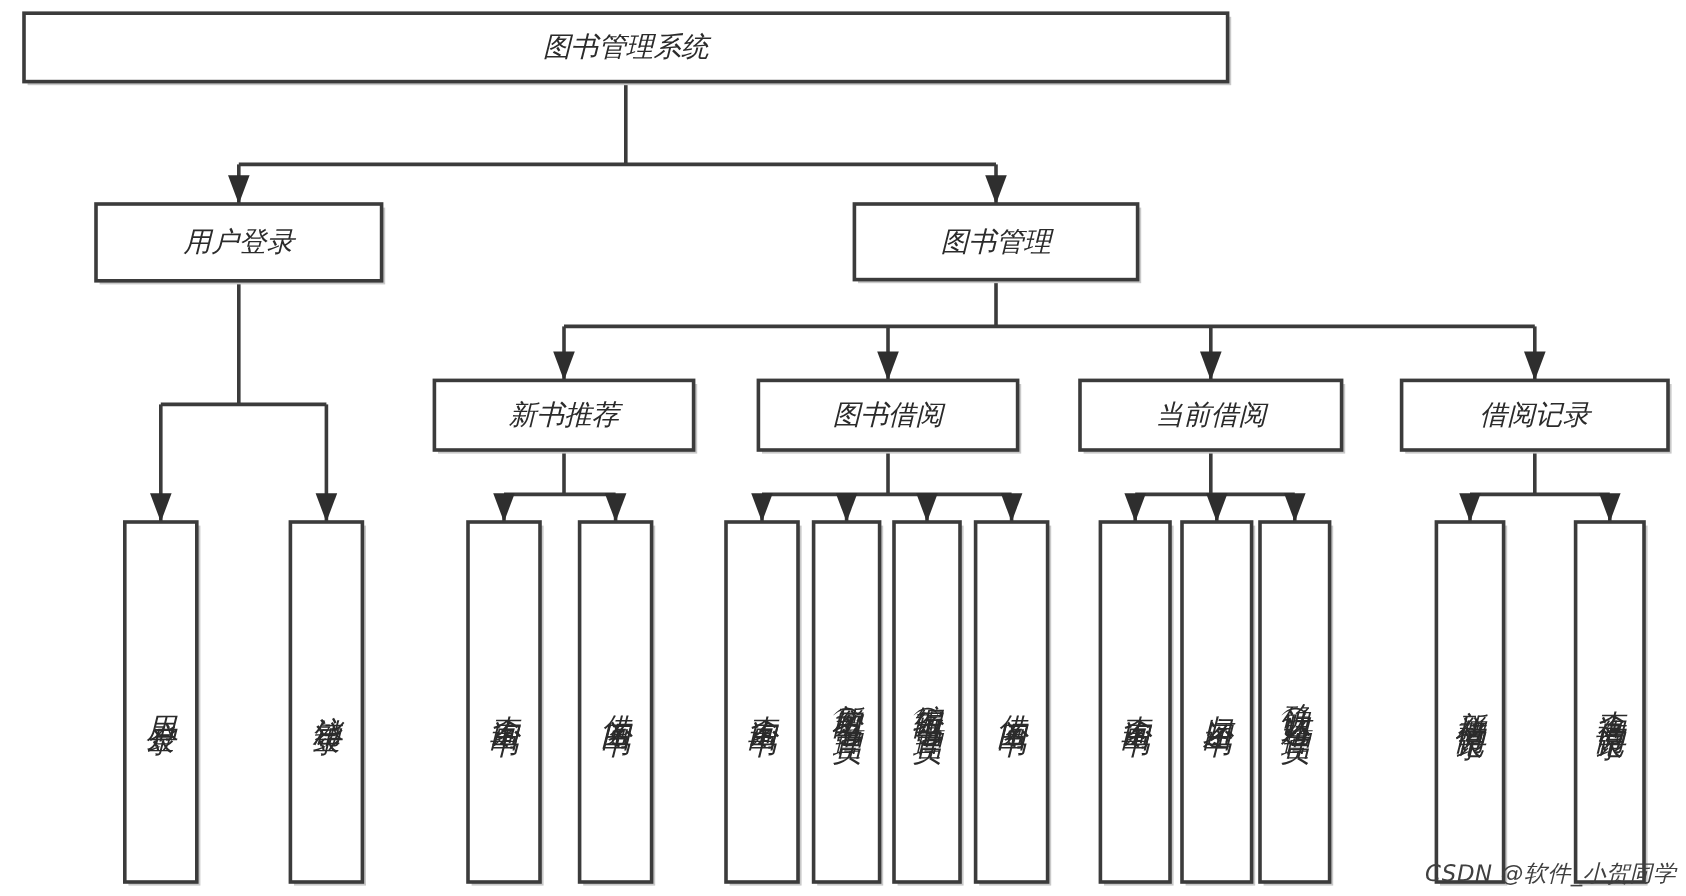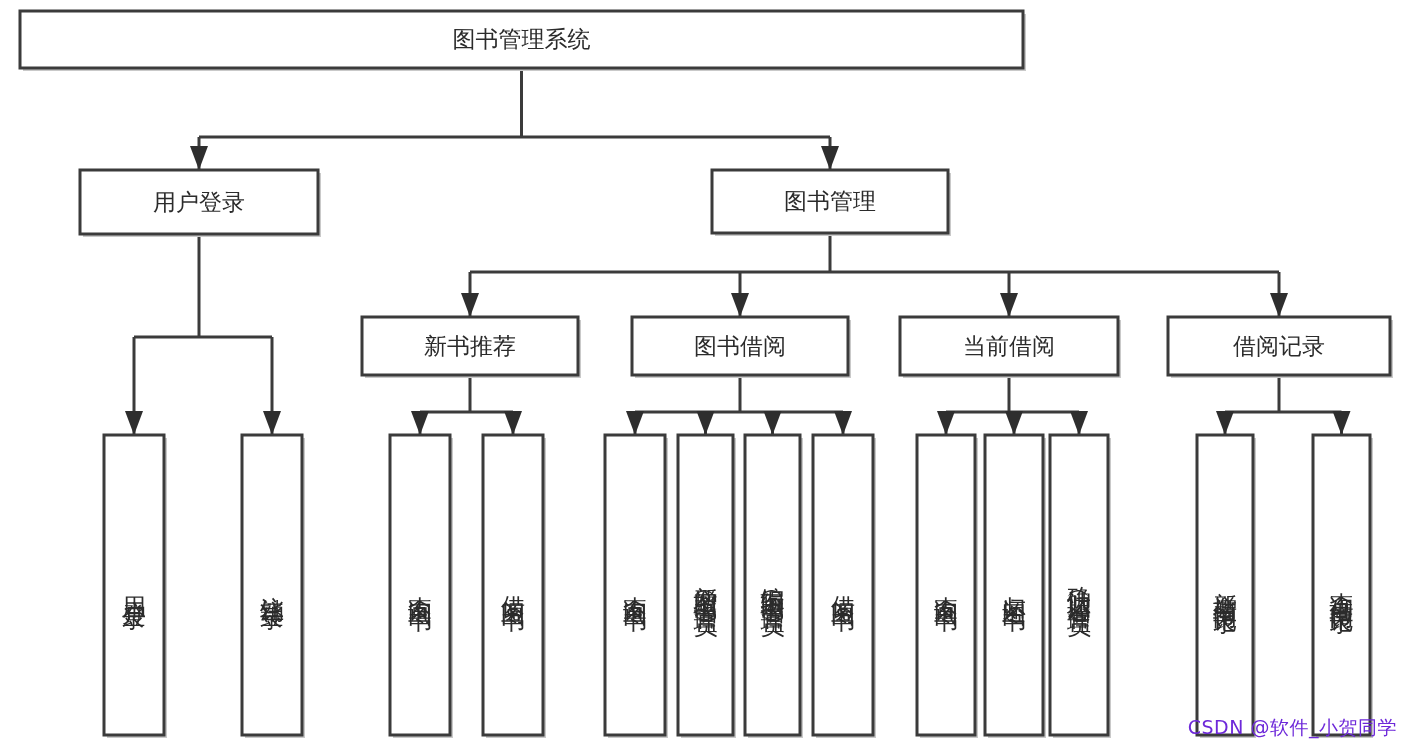--- a/index.html
+++ b/index.html
@@ -12,20 +12,21 @@
     height: 747px;
     font-family: "DejaVu Sans", "Liberation Sans", sans-serif;
     overflow: hidden;
     position: relative;
   }
   #diagram-root {
     position: absolute;
     left: 0; top: 0;
     width: 1405px;
     height: 747px;
+    font-style: italic;
   }
   .node-box {
     fill: #ffffff;
     stroke: #3b3b3b;
     stroke-width: 3;
   }
   .node-box-shadow {
     fill: #c9c9c9;
     stroke: none;
   }
@@ -62,21 +63,21 @@
     letter-spacing: 4px;
     color: #2b2b2b;
     white-space: nowrap;
   }
   #watermark {
     position: absolute;
     right: 8px;
     bottom: 6px;
     font-family: "DejaVu Sans", "Liberation Sans", sans-serif;
     font-size: 19px;
-    color: #6d28d9;
+    color: #404040;
     letter-spacing: 0.5px;
     white-space: nowrap;
   }
 </style>
 </head>
 <body>
 
 <div id="diagram-root">
   <svg id="diagram-svg" width="1405" height="747" viewBox="0 0 1405 747" xmlns="http://www.w3.org/2000/svg">
     <g id="connectors-layer">

